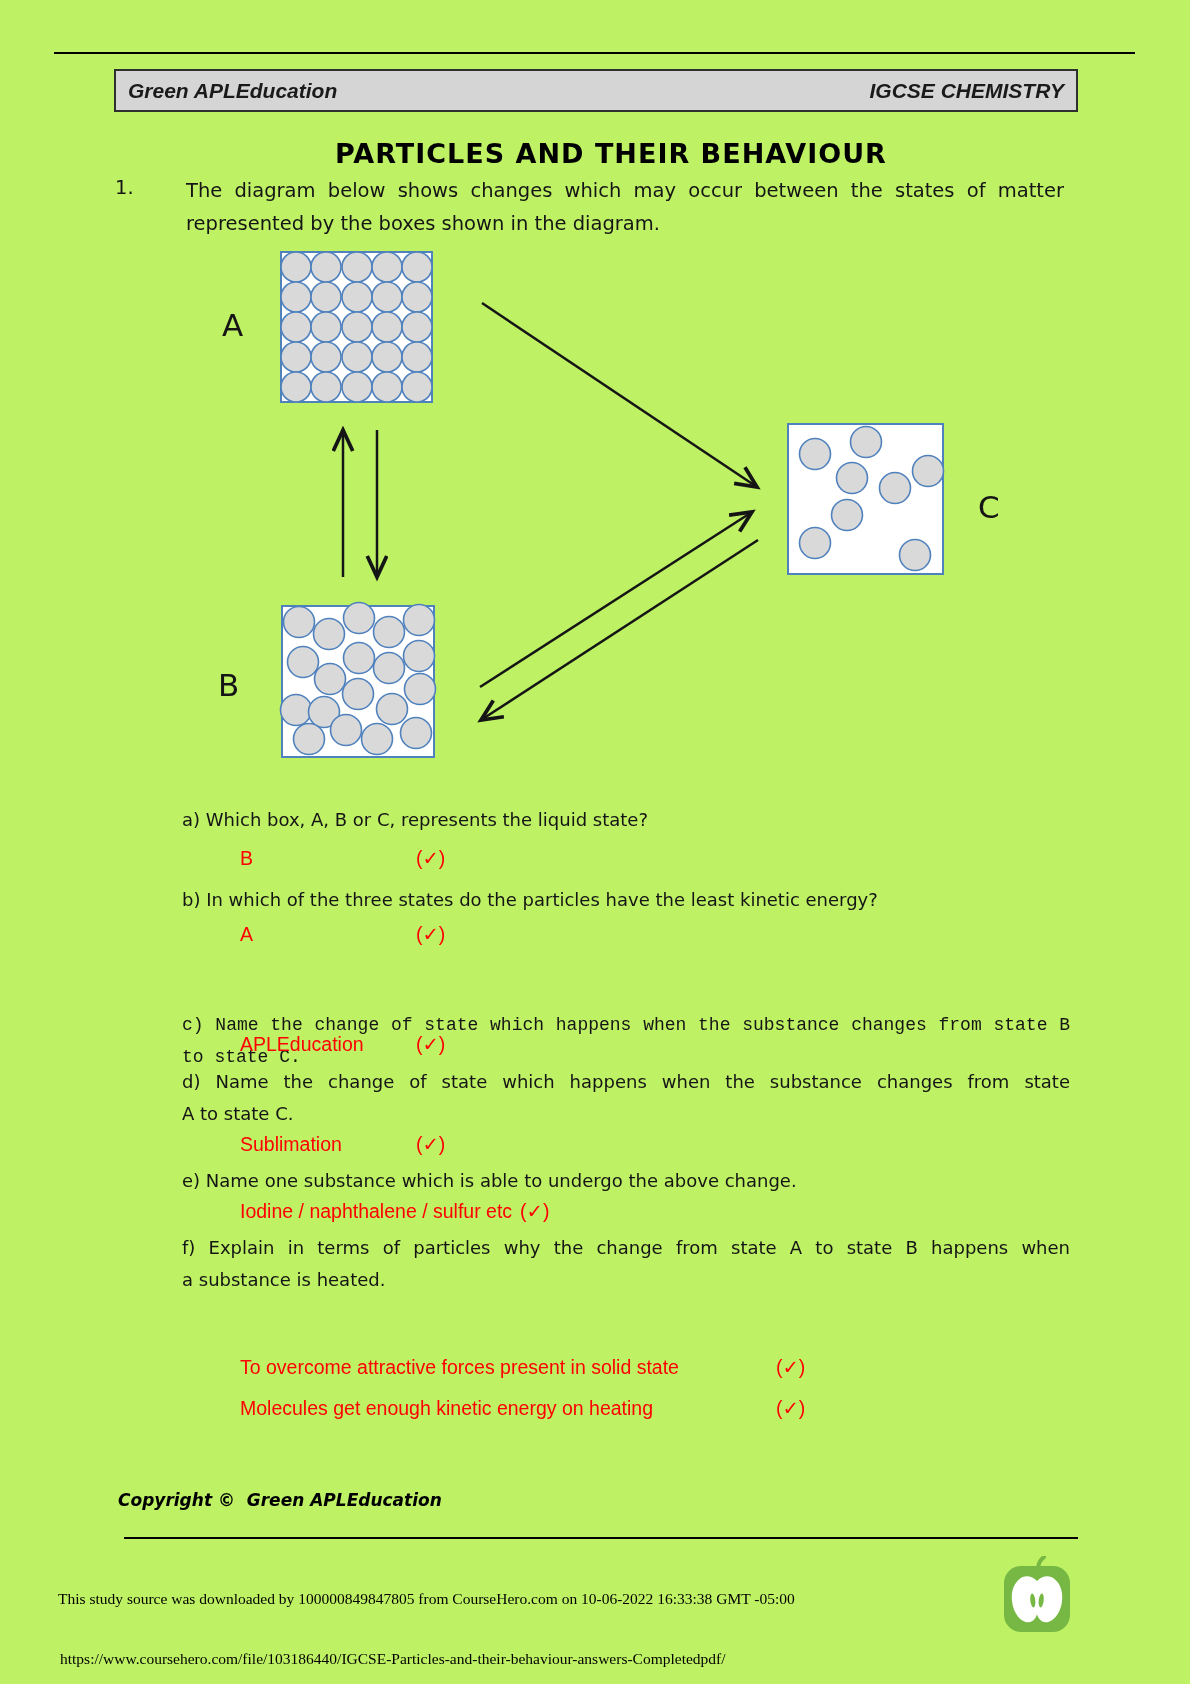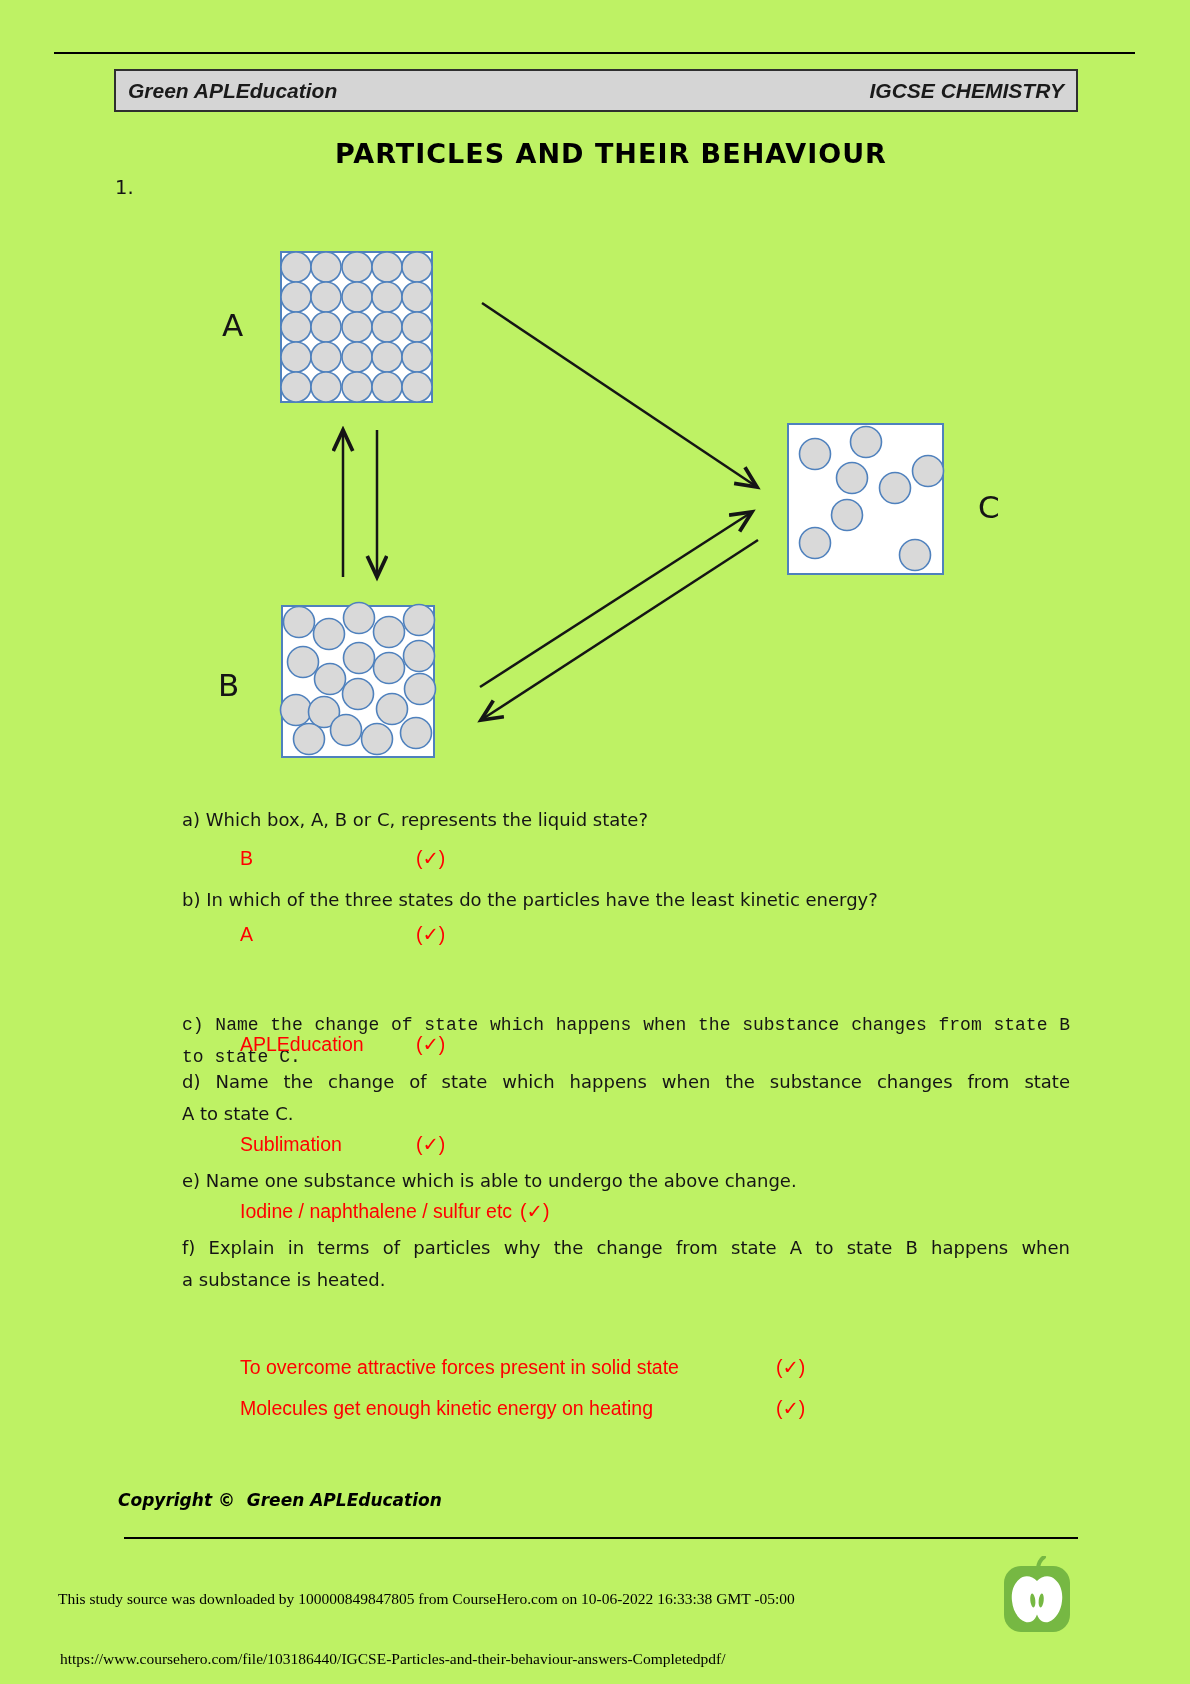--- a/index.html
+++ b/index.html
@@ -35,20 +35,24 @@
   <div class="rule" style="left:54px;top:52px;width:1081px"></div>
 
   <div class="header-bar">
     <span>Green APLEducation</span>
     <span>IGCSE CHEMISTRY</span>
   </div>
 
   <div class="title">PARTICLES AND THEIR BEHAVIOUR</div>
 
   <div class="intro-num">1.</div>
+  <div class="intro">
+    <div class="jline">The diagram below shows changes which may occur between the states of matter</div>
+    <div>represented by the boxes shown in the diagram.</div>
+  </div>
 
   <svg id="diagram" width="810" height="530" viewBox="0 0 810 530" style="position:absolute;left:200px;top:240px">
       <defs>
         <marker id="ah" markerWidth="11" markerHeight="10" refX="9.2" refY="4.5" orient="auto" markerUnits="strokeWidth">
           <path d="M0.8,0.6 L9.2,4.5 L0.8,8.4" fill="none" stroke="#151515" stroke-width="1.5"></path>
         </marker>
       </defs>
       <g>
         <rect x="81" y="12" width="151" height="150" fill="#ffffff" stroke="#4F81BD" stroke-width="2"></rect>
         <circle cx="96" cy="27" r="15" fill="#D9D9D9" stroke="#4F81BD" stroke-width="1.6"></circle>

